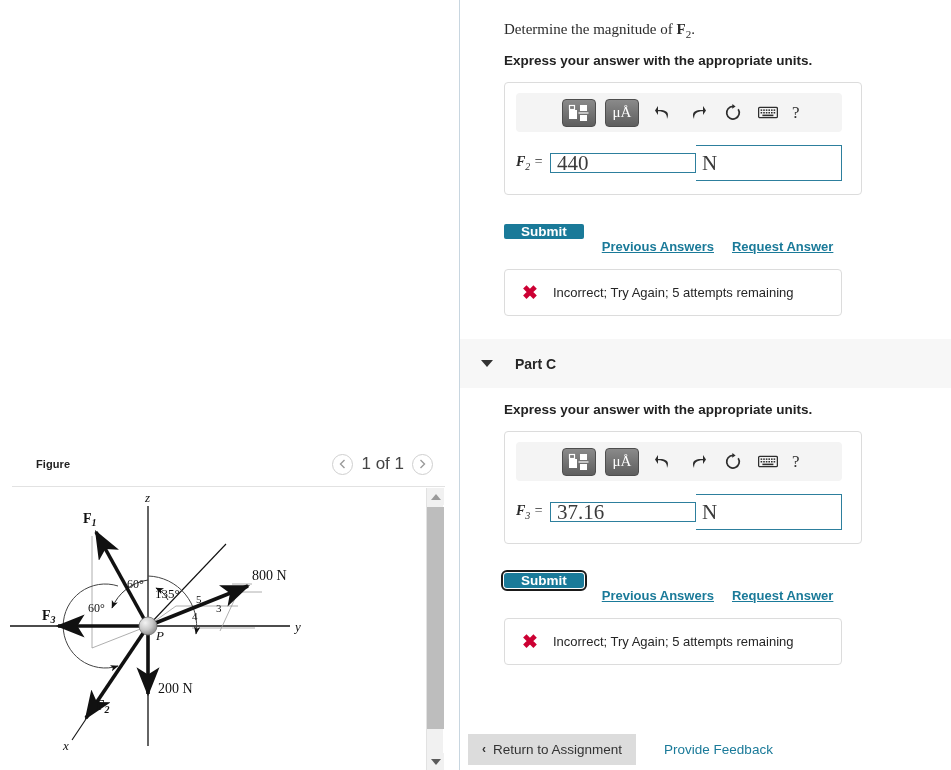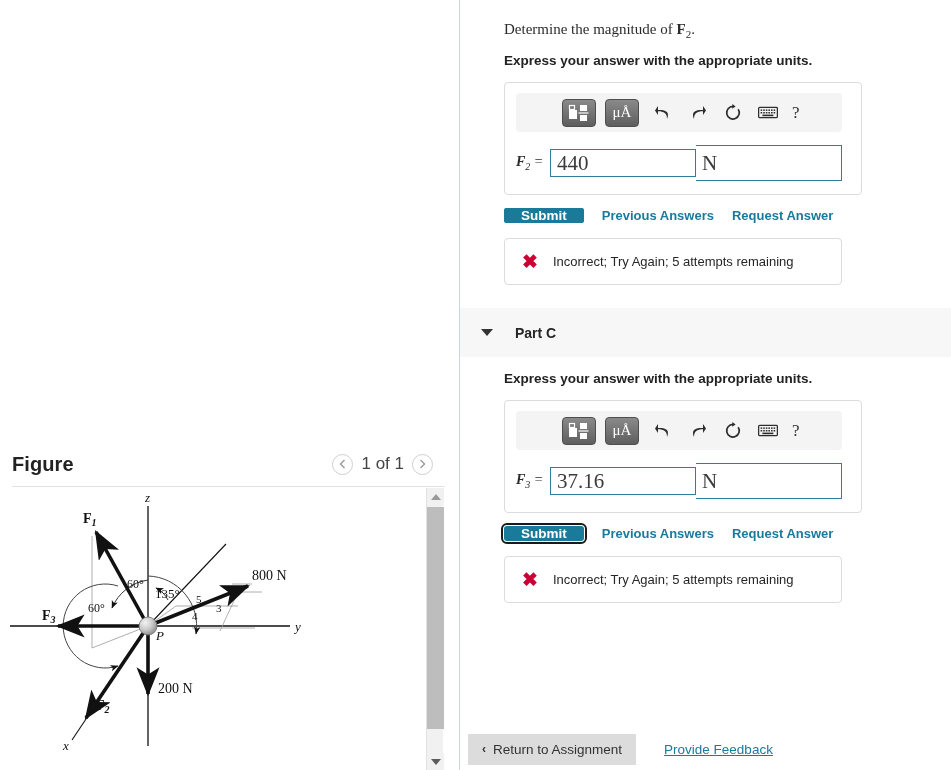--- a/index.html
+++ b/index.html
@@ -21,22 +21,23 @@
     flex: 0 0 460px;
   }
   .figure-header {
     position: absolute;
     left: 0; right: 0; top: 444px;
     height: 40px;
     display: flex; align-items: center;
     padding: 0 26px 0 12px;
   }
   .figure-title {
-    font-size: 20px; font-weight: bold; color: #222;
+    font-size: 11px; font-weight: bold; color: #222;
     letter-spacing: .1px;
+    margin-left: 24px;
   }
   .figure-pager {
     margin-left: auto;
     display: flex; align-items: center; gap: 8px;
   }
   .pager-btn {
     width: 21px; height: 21px; border-radius: 50%;
     border: 1px solid #cfcfcf; background: #fff;
     display: flex; align-items: center; justify-content: center;
     color: #9a9a9a; font-size: 10px; line-height: 1;
@@ -165,21 +166,21 @@
   }
   .ans-label {
     font-family: "Liberation Serif", serif;
     font-size: 14px; font-style: italic;
     color: #2b2b2b; width: 42px;
     white-space: nowrap;
   }
   .ans-label b { font-style: italic; font-weight: bold; }
   .ans-label sub { font-size: 10px; }
   .ans-input {
-    height: 28px; width: 146px;
+    height: 20px; width: 146px;
     border: 1px solid #2d7f9d;
     background: #fff;
     font-family: "Liberation Serif", serif;
     font-size: 21px; color: #3b3b3b;
     padding: 0 6px;
     outline: none;
   }
   .ans-units {
     height: 36px; width: 146px;
     border: 1px solid #2d7f9d;
@@ -206,21 +207,23 @@
     cursor: pointer;
   }
   .submit-btn.focused {
     outline: 2px solid #1a1a1a;
     outline-offset: 1px;
     border-radius: 3px;
   }
   .link {
     color: #1a7a99;
     font-size: 13px; font-weight: bold;
-    cursor: pointer;
+    text-decoration: underline;
+    cursor: pointer;
+    margin-top: 31px;
   }
 
   .feedback {
     margin-top: 15px;
     width: 338px; height: 47px;
     border: 1px solid #dcdcdc;
     border-radius: 4px;
     background: #fff;
     display: flex; align-items: center;
     padding-left: 17px;
@@ -248,21 +251,21 @@
     color: #333;
     border: none;
     font-size: 13.5px;
     padding: 8px 14px;
     cursor: pointer;
     display: flex; align-items: center; gap: 7px;
   }
   .chev-left { font-size: 12px; font-weight: bold; }
   .feedback-link {
     color: #1a7a99; font-size: 13.5px;
-    text-decoration: underline; cursor: pointer;
+    cursor: pointer;
   }
 
   
   .fig-svg text { font-family: "Liberation Serif", serif; fill: #111; }
 </style>
 </head>
 <body>
 
 <div class="page">
 

